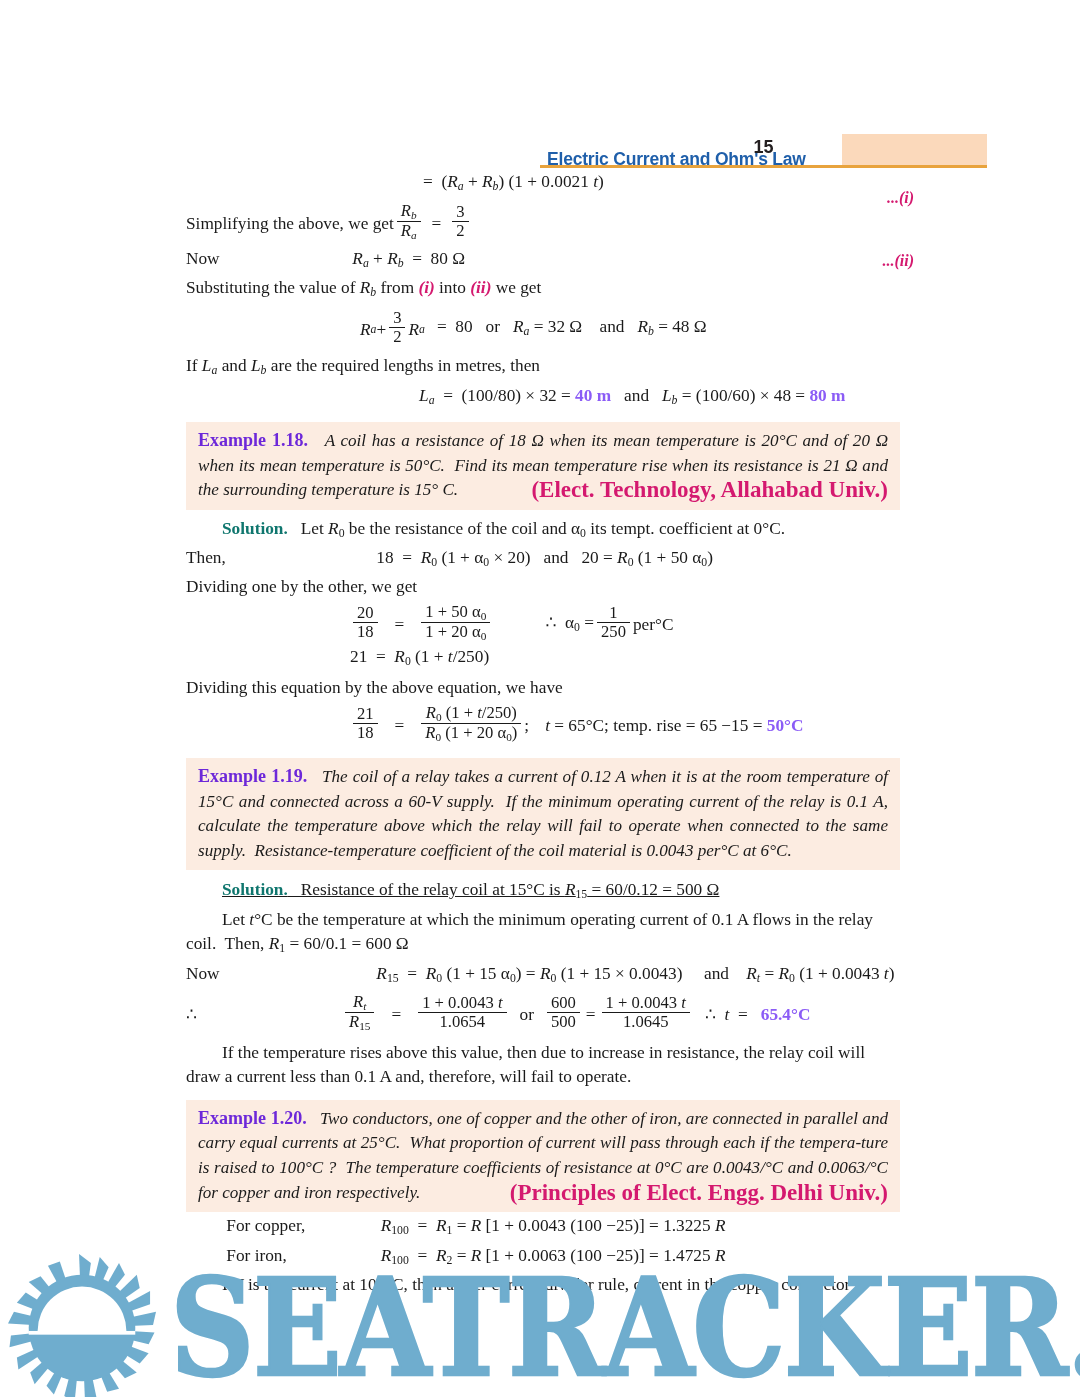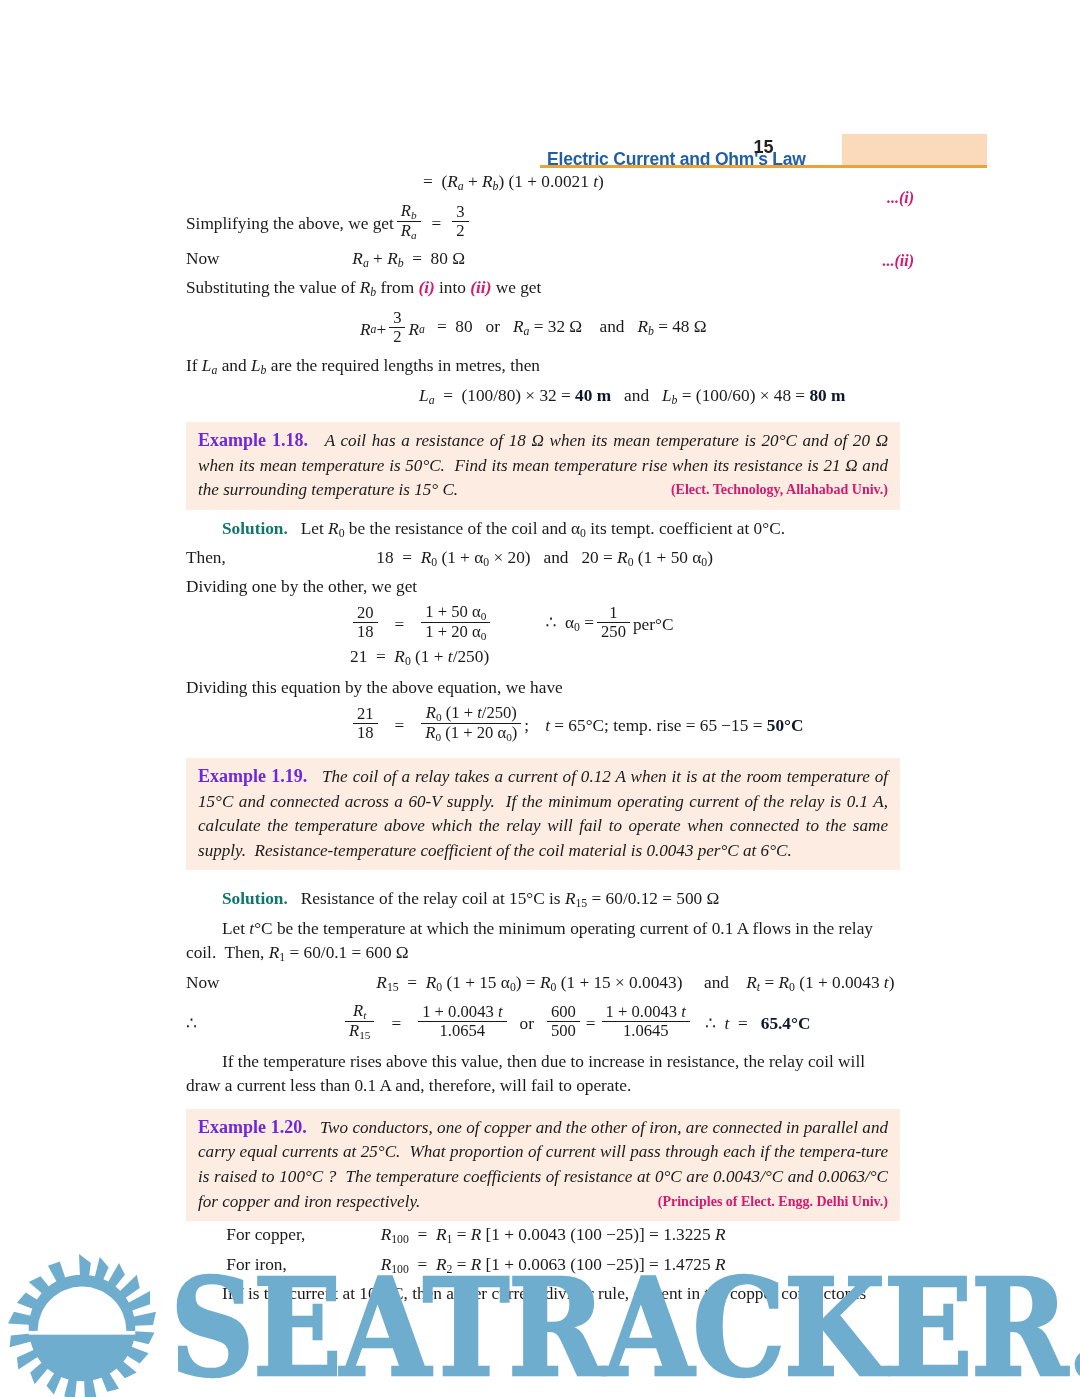--- a/index.html
+++ b/index.html
@@ -91,21 +91,21 @@
 
   i, .it { font-style: italic; }
 
   sub {
     font-size: 0.68em;
     vertical-align: -0.28em;
     font-style: italic;
   }
   sub.up { font-style: normal; }
 
-  .pink { color: #0f172a; font-weight: bold; }
+  .pink { color: #8b5cf6; font-weight: bold; }
   .pinkit { color: #d4196f; font-weight: bold; font-style: italic; }
 
   .rightmark {
     position: absolute;
     right: -14px;
     top: 0;
     color: #d4196f;
     font-weight: bold;
     font-style: italic;
     font-size: 16px;
@@ -147,21 +147,21 @@
     font-style: normal;
     font-weight: bold;
     color: #6d28d9;
     font-size: 18px;
   }
   .exbox .src {
     font-style: normal;
     font-weight: bold;
     color: #d4196f;
     float: right;
-    font-size: 14px;
+    font-size: 23px;
   }
   .solution {
     font-weight: bold;
     font-style: normal;
     color: #0f766e;
   }
 
   
   .watermark {
     position: absolute;
@@ -310,21 +310,21 @@
       </span>
       <span>;</span>
       <span style="margin-left:16px;"><i>t</i> = 65°C; temp. rise = 65 −15 = <span class="pink">50°C</span></span>
     </div>
 
     <div class="exbox" style="margin-top:12px;">
       <span class="exlabel">Example 1.19.</span>
       <span>&nbsp; The coil of a relay takes a current of 0.12 A when it is at the room temperature of 15°C and connected across a 60-V supply.&nbsp; If the minimum operating current of the relay is 0.1 A, calculate the temperature above which the relay will fail to operate when connected to the same supply.&nbsp; Resistance-temperature coefficient of the coil material is 0.0043 per°C at 6°C.</span>
     </div>
 
-    <div class="line" style="margin-top:17px;padding-left:36px;">
+    <div class="line" style="margin-top:8px;padding-left:36px;text-decoration:underline;">
       <span class="solution">Solution.</span>
       &nbsp; Resistance of the relay coil at 15°C is <i>R</i><sub class="up">15</sub> = 60/0.12 = 500 Ω
     </div>
 
     <div class="para">
       <span style="display:inline-block;width:36px;"></span>Let <i>t</i>°C be the temperature at which the minimum operating current of 0.1 A flows in the relay coil.&nbsp; Then, <i>R</i><sub class="up">1</sub> = 60/0.1 = 600 Ω
     </div>
 
     <div class="line">
       <span style="display:inline-block;width:186px;">Now</span>

